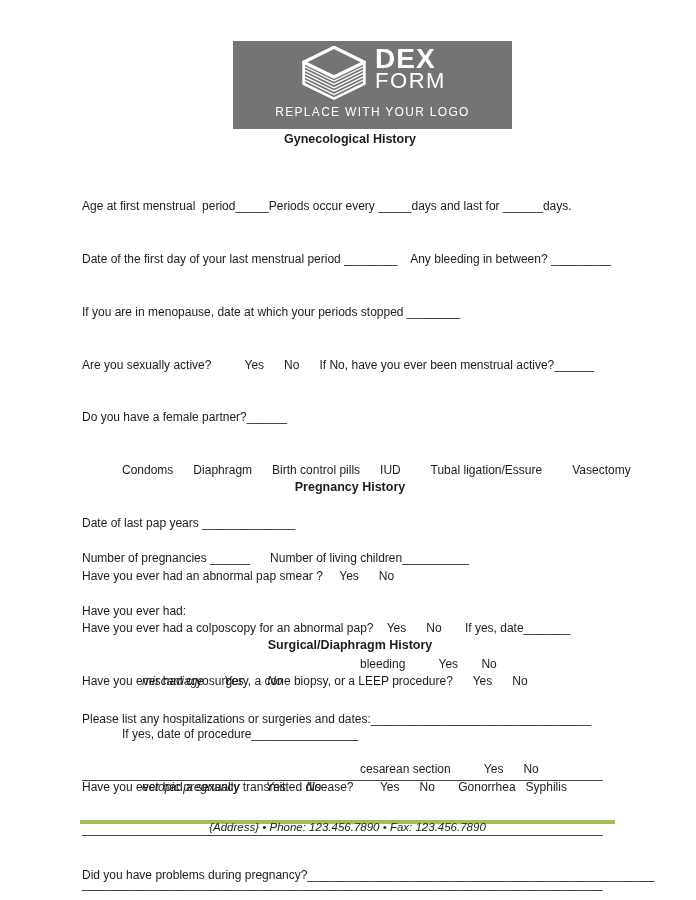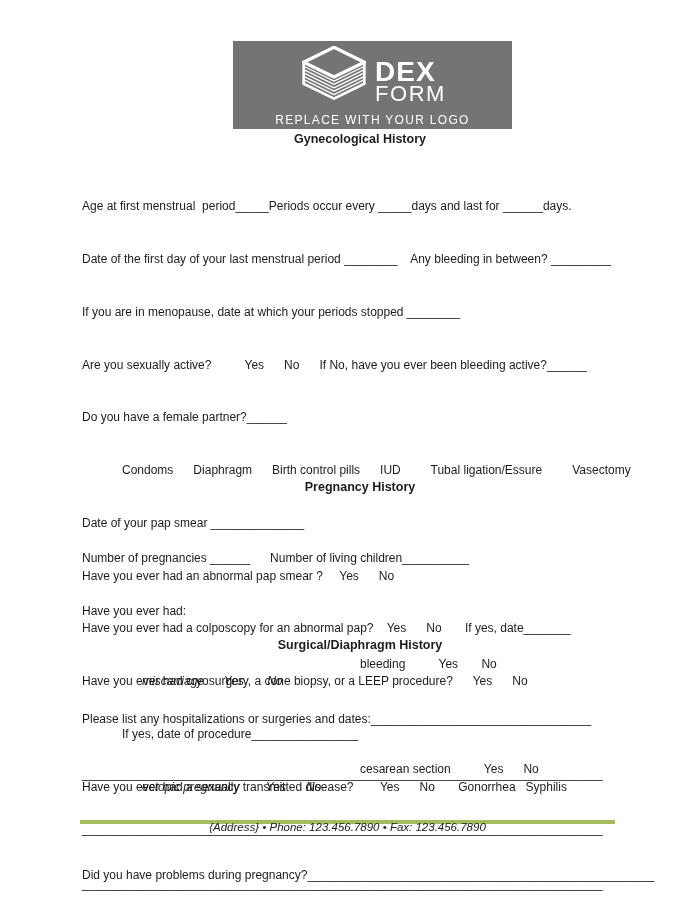--- a/index.html
+++ b/index.html
@@ -1,29 +1,29 @@
 <!DOCTYPE html>
 <html><head>
 <meta charset="utf-8">
 <style>
   html,body{margin:0;padding:0;background:#fff;}
   .page{position:relative;width:696px;height:900px;background:#ffffff;
         font-family:"Liberation Sans",sans-serif;color:#1c1c1c;overflow:hidden;}
 
   
   .logo-box{position:absolute;left:233px;top:41px;width:279px;height:88px;background:#747474;}
-  .logo-row{display:flex;align-items:flex-end;justify-content:center;gap:6px;padding-top:5px;}
+  .logo-row{display:flex;align-items:flex-start;justify-content:center;gap:6px;padding-top:5px;}
   .logo-icon{width:70px;height:58px;display:block;}
   .logo-text{display:flex;flex-direction:column;align-items:flex-start;}
   .logo-line1{font-size:28px;font-weight:bold;color:#ffffff;line-height:25px;letter-spacing:1px;}
   .logo-line2{font-size:22px;font-weight:normal;color:#ffffff;line-height:20px;letter-spacing:1.5px;}
-  .logo-tagline{text-align:center;color:#ffffff;font-size:12px;letter-spacing:1.3px;margin-top:9px;}
+  .logo-tagline{text-align:center;color:#ffffff;font-size:12px;letter-spacing:1.3px;margin-top:1px;}
 
   
-  .sec-title{position:absolute;left:100px;width:520px;text-align:center;font-weight:bold;font-size:12.5px;}
+  .sec-title{position:absolute;left:90px;width:520px;text-align:center;font-weight:bold;font-size:12.5px;}
   .t-gyn{top:132px;} .t-preg{top:480px;} .t-surg{top:638px;}
   .block{position:absolute;left:82px;width:540px;font-size:12px;line-height:17.6px;white-space:pre;}
   .blk-gyn{top:163px;} .blk-preg{top:515px;}
   .blk-surg{top:673px;line-height:18.4px;}
   .line{min-height:17.6px;}
   .row{position:relative;}
   .row-left{padding-left:40px;font-style:italic;}
   .row-right{position:absolute;left:278px;top:0;}
 
   
@@ -54,24 +54,24 @@
     </div>
     <div class="logo-tagline">REPLACE WITH YOUR LOGO</div>
   </div>
 
   <div class="sec-title t-gyn">Gynecological History</div>
 
   <div class="block blk-gyn">
     <div class="line">Age at first menstrual  period_____Periods occur every _____days and last for ______days.</div>
     <div class="line">Date of the first day of your last menstrual period ________    Any bleeding in between? _________</div>
     <div class="line">If you are in menopause, date at which your periods stopped ________</div>
-    <div class="line">Are you sexually active?          Yes      No      If No, have you ever been bleeding active?______</div>
+    <div class="line">Are you sexually active?          Yes      No      If No, have you ever been menstrual active?______</div>
     <div class="line">Do you have a female partner?______</div>
     <div class="line">            Condoms      Diaphragm      Birth control pills      IUD         Tubal ligation/Essure         Vasectomy</div>
-    <div class="line">Date of your pap smear ______________</div>
+    <div class="line">Date of last pap years ______________</div>
     <div class="line">Have you ever had an abnormal pap smear ?     Yes      No</div>
     <div class="line">Have you ever had a colposcopy for an abnormal pap?    Yes      No       If yes, date_______</div>
     <div class="line">Have you ever had cryosurgery, a cone biopsy, or a LEEP procedure?      Yes      No</div>
     <div class="line">            If yes, date of procedure________________</div>
     <div class="line">Have you ever had a sexually transmitted disease?        Yes      No       Gonorrhea   Syphilis</div>
     
     
     
   </div>
 

